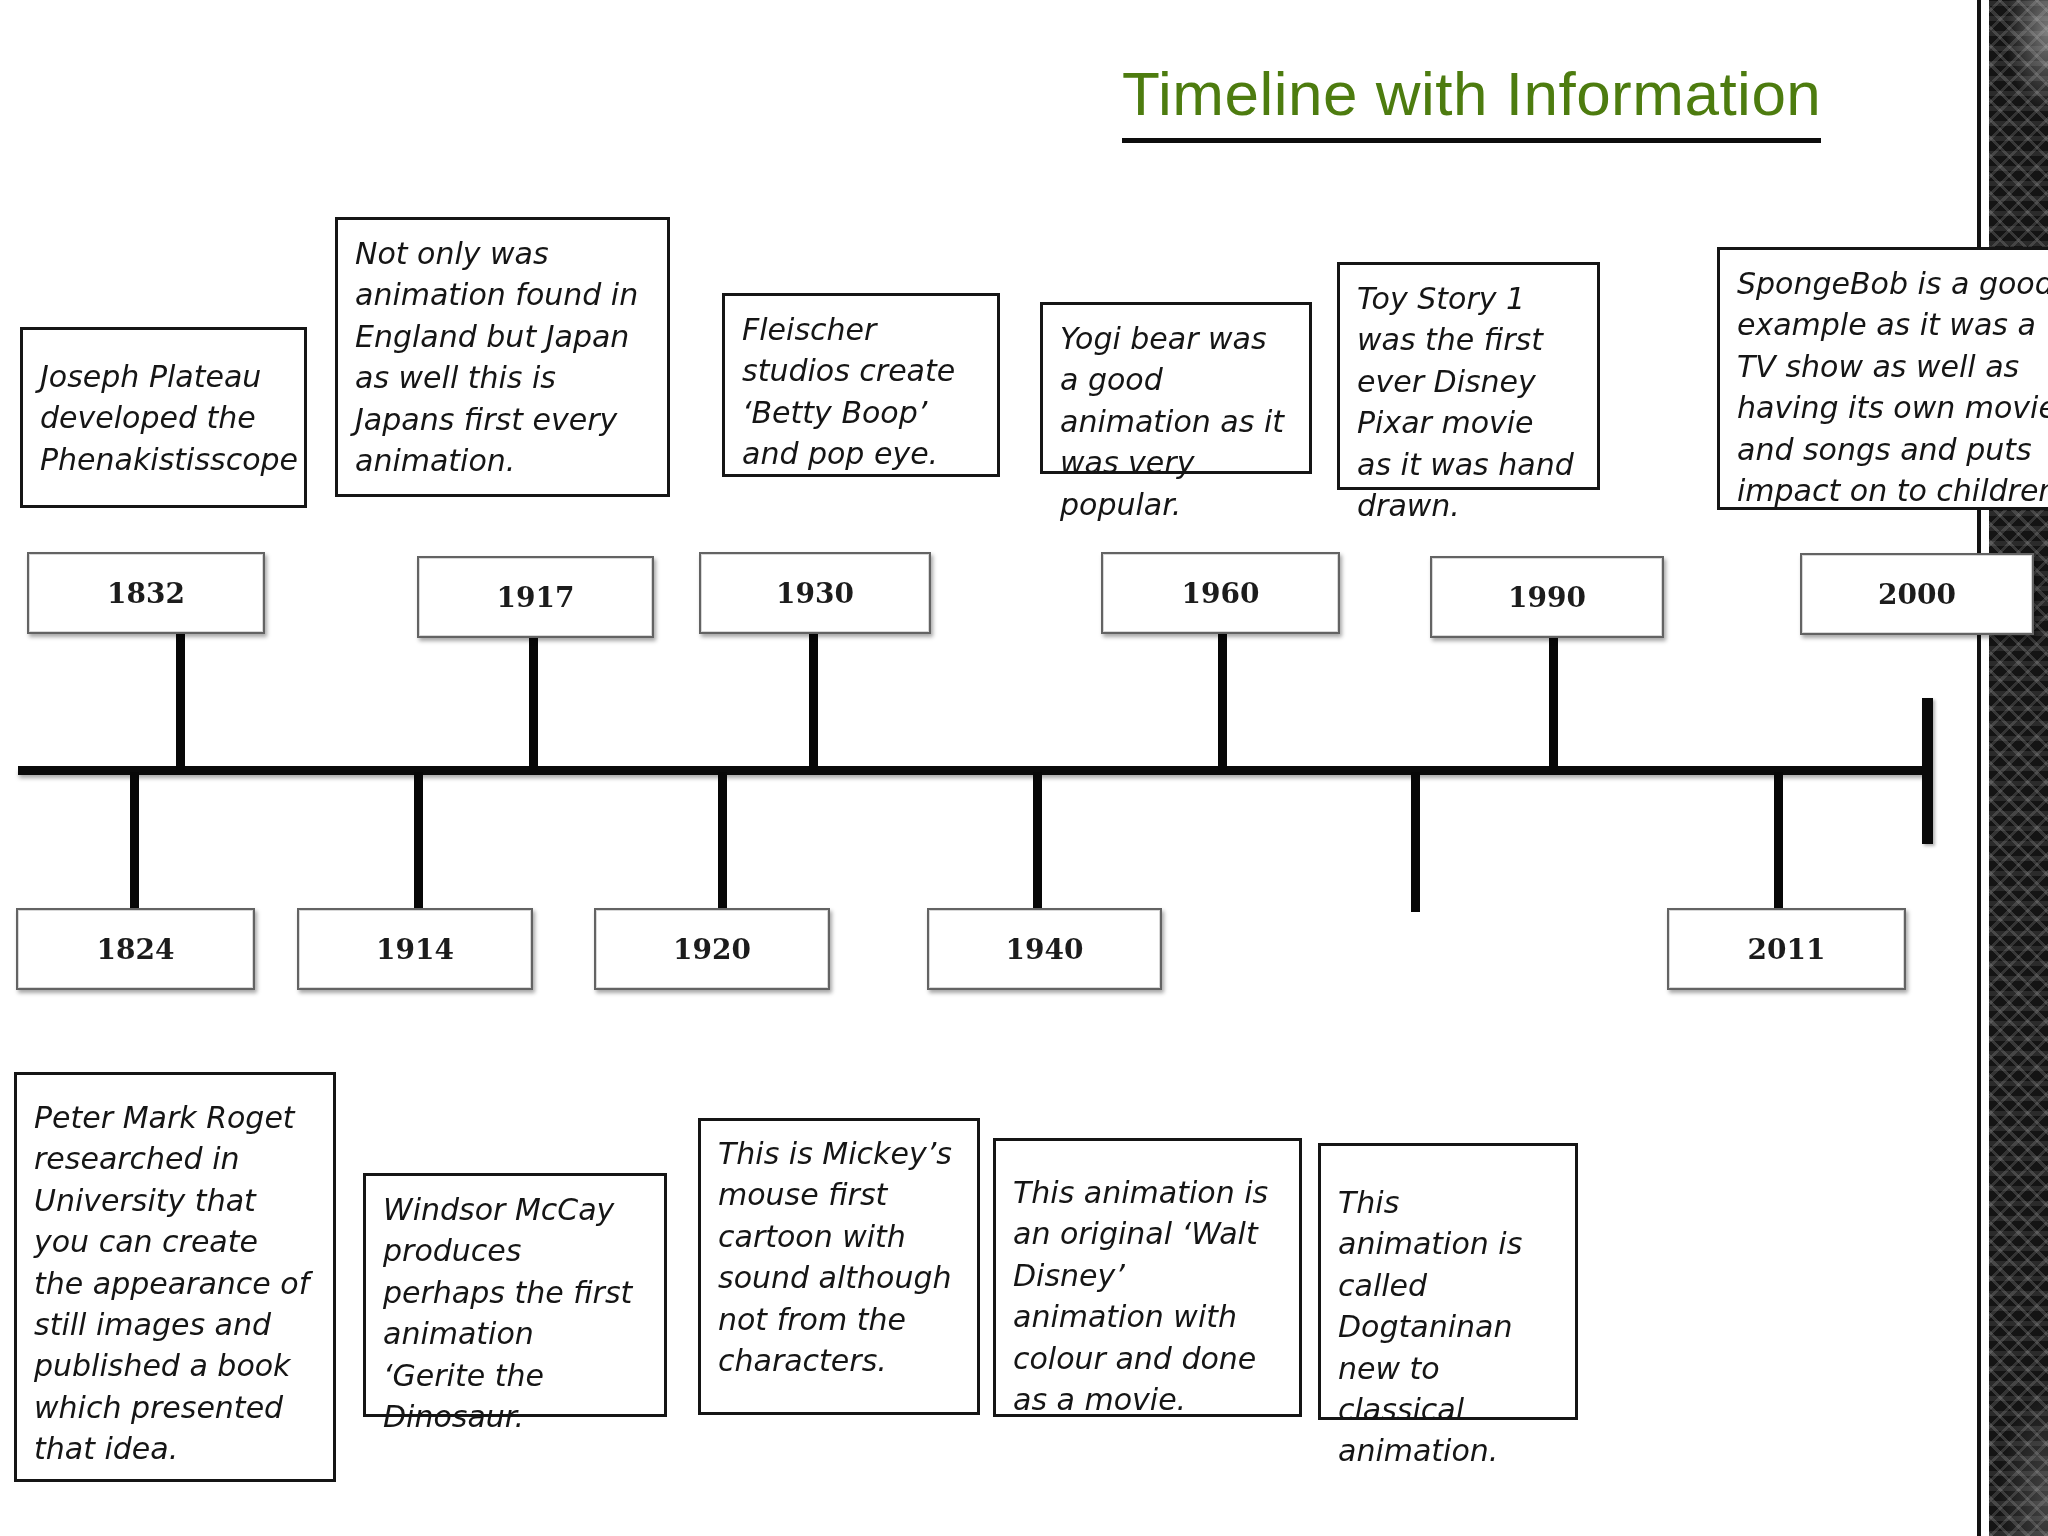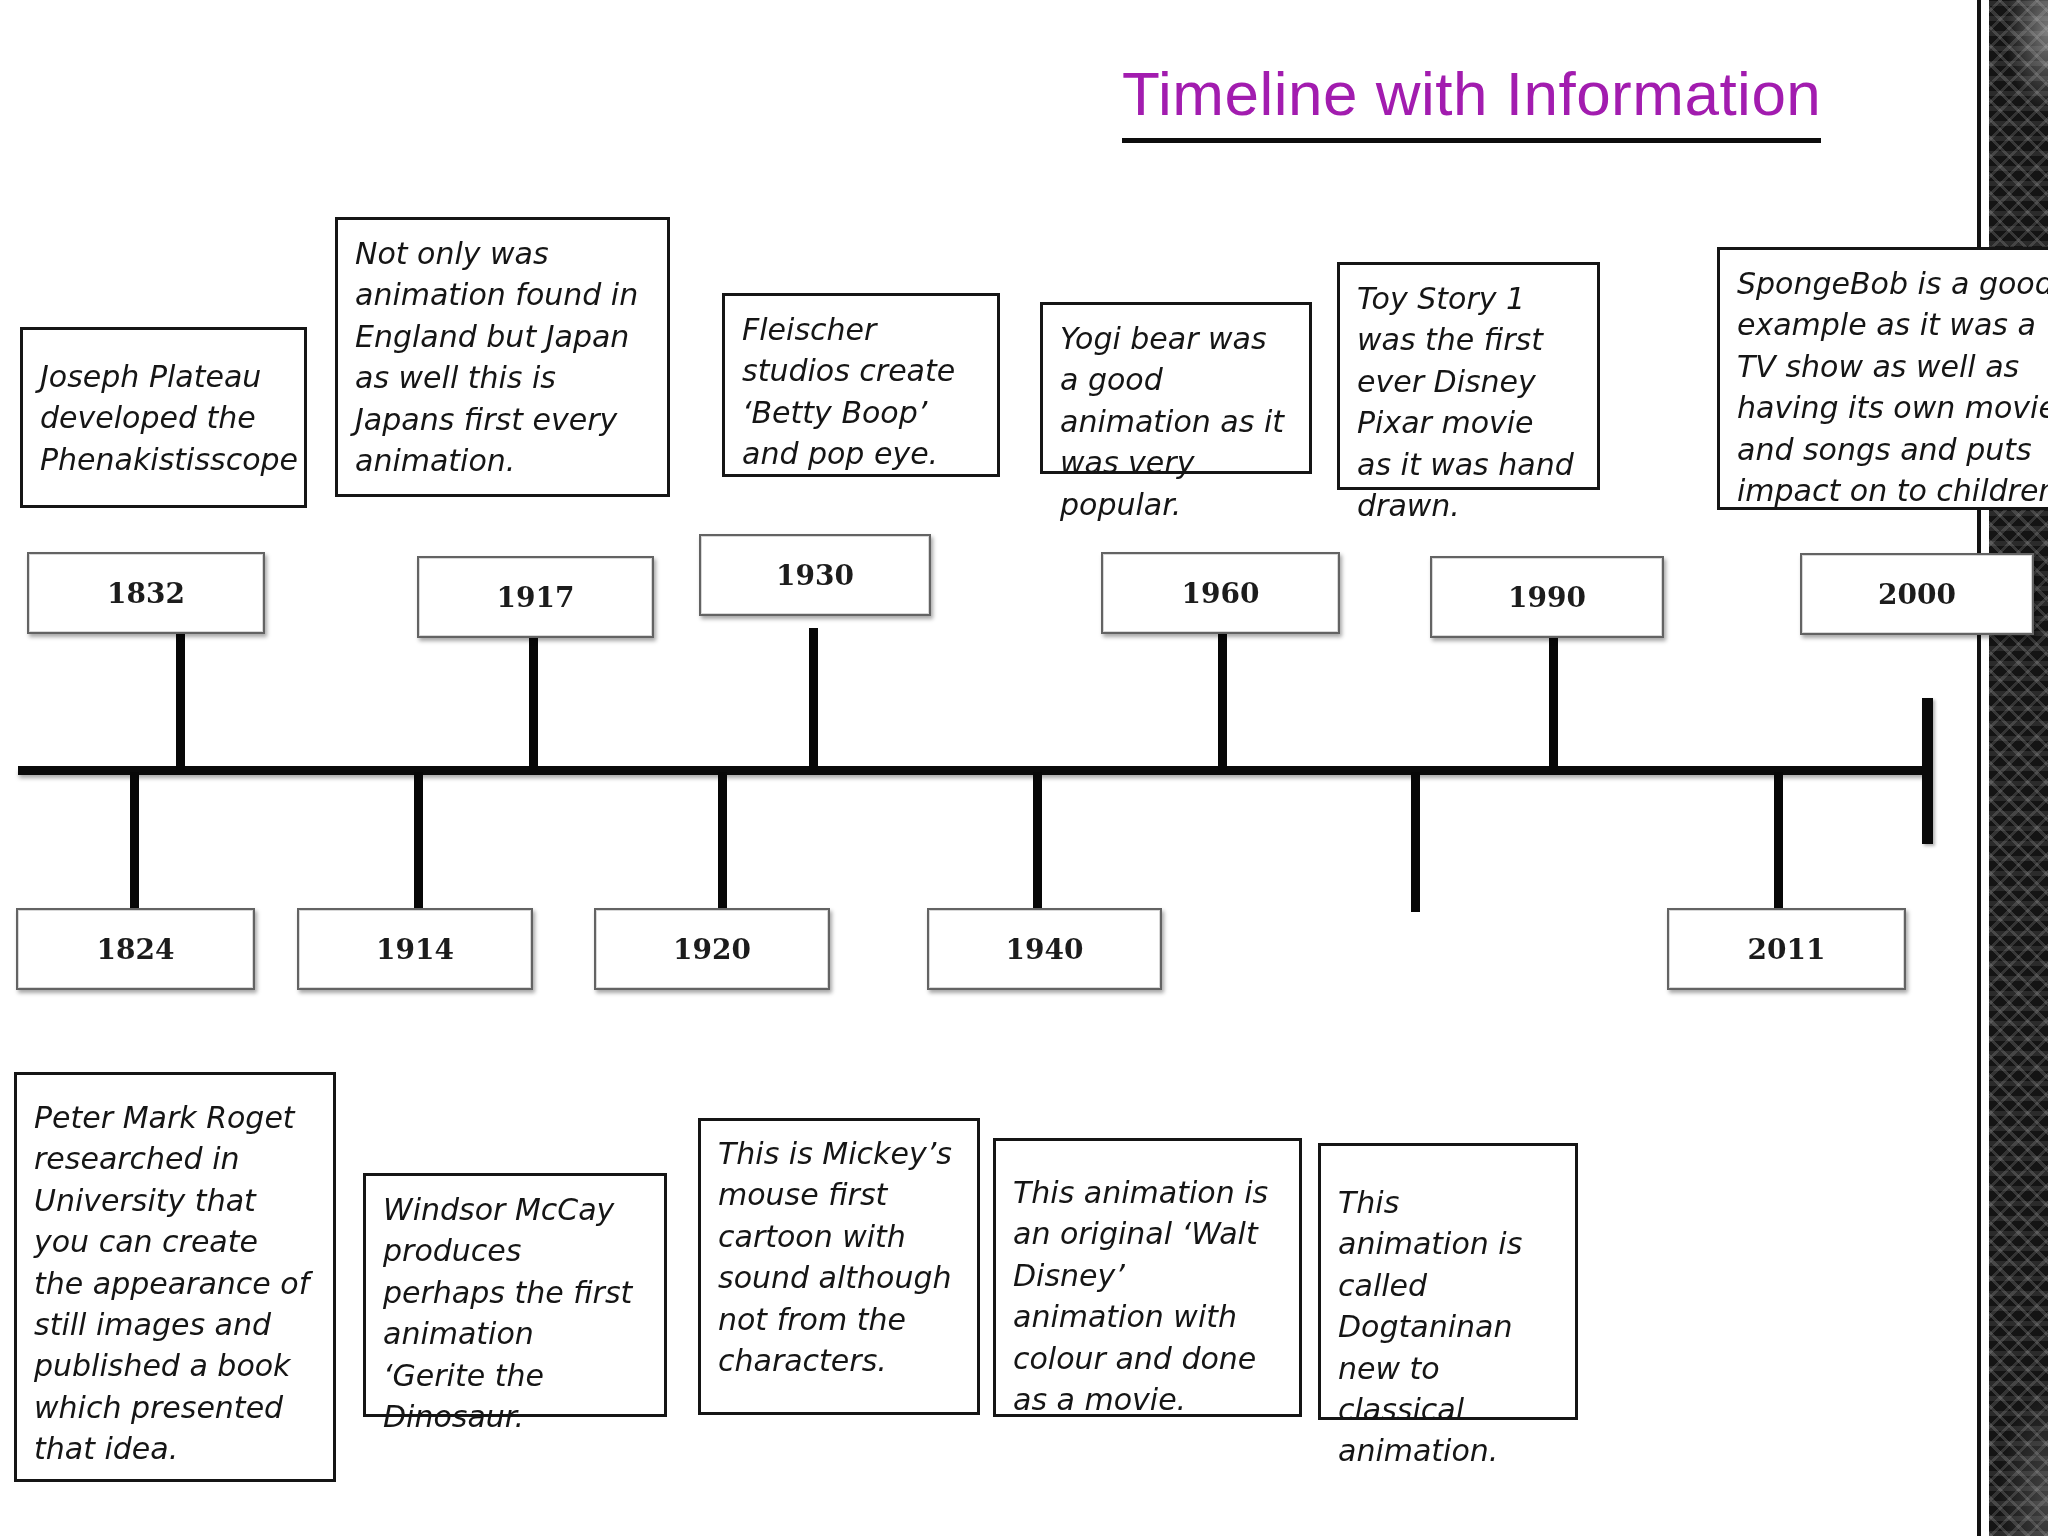--- a/index.html
+++ b/index.html
@@ -1,20 +1,20 @@
 <!DOCTYPE html>
 <html><head>
 <meta charset="utf-8">
 <style>
   html,body{margin:0;padding:0;background:#ffffff;}
   #canvas{position:relative;width:2048px;height:1536px;background:#ffffff;overflow:hidden;
           font-family:"Liberation Sans","DejaVu Sans",sans-serif;}
 
   
-  .title{position:absolute;left:1122px;top:58px;font-size:62px;color:#a21caf;
+  .title{position:absolute;left:1122px;top:58px;font-size:62px;color:#4d7c0f;
          letter-spacing:0.5px;border-bottom:5px solid #0d0d0d;padding-bottom:9px;
          white-space:nowrap;font-weight:500;}
 
   
   .axis{position:absolute;left:18px;top:766px;width:1907px;height:9px;background:#0a0a0a;
         box-shadow:0 4px 4px -1px rgba(0,0,0,.35);}
   .endcap{position:absolute;left:1922px;top:698px;width:11px;height:146px;background:#0a0a0a;
         box-shadow:2px 2px 3px rgba(0,0,0,.3);}
   .conn{position:absolute;width:9px;background:#070707;}
   .conn.up{top:628px;height:142px;}
@@ -71,21 +71,21 @@
   <div class="conn down" style="left:1033px"></div>
   <div class="conn down" style="left:1411px"></div>
   <div class="conn down" style="left:1774px"></div>
 
   <div class="yearbox" style="left:27px;  top:552px;width:234px">
       <span>1832</span>
     </div>
   <div class="yearbox" style="left:417px; top:556px;width:233px">
       <span>1917</span>
     </div>
-  <div class="yearbox" style="left:699px; top:534px;width:228px">
+  <div class="yearbox" style="left:699px; top:552px;width:228px">
       <span>1930</span>
     </div>
   <div class="yearbox" style="left:1101px;top:552px;width:235px">
       <span>1960</span>
     </div>
   <div class="yearbox" style="left:1430px;top:556px;width:230px">
       <span>1990</span>
     </div>
   <div class="yearbox" style="left:1800px;top:553px;width:230px">
       <span>2000</span>

